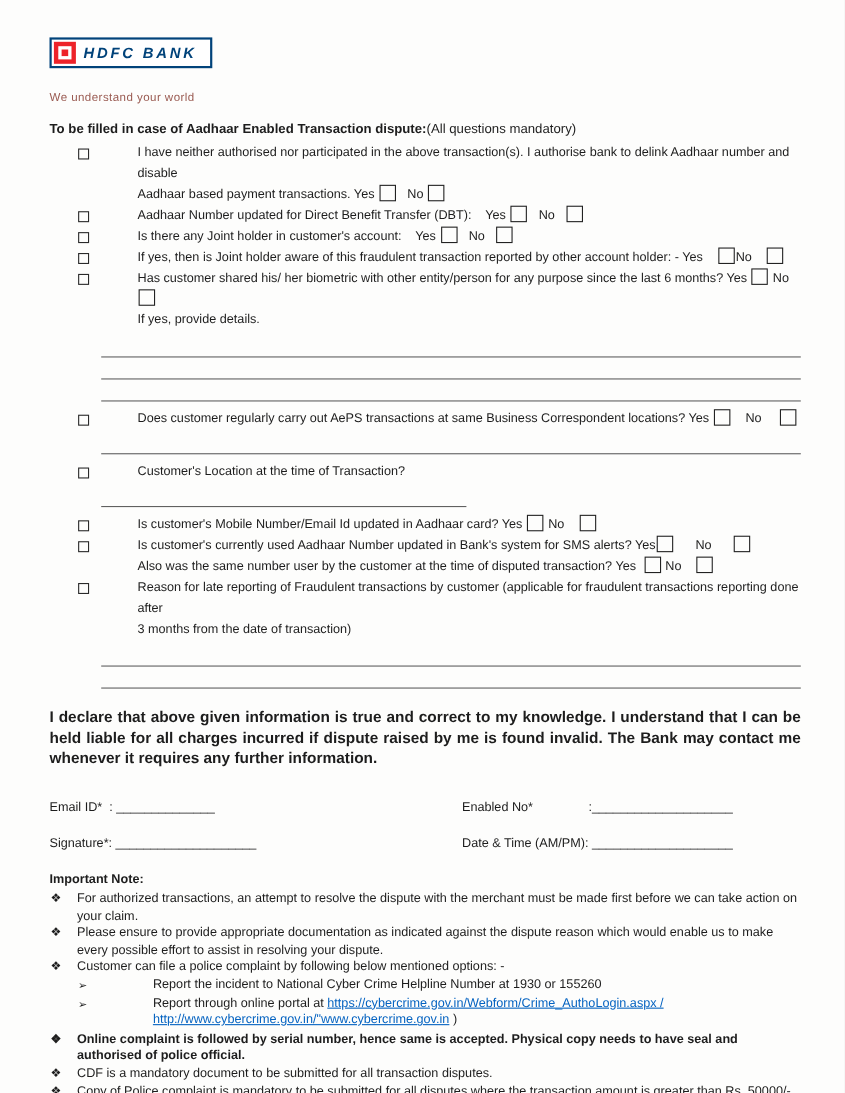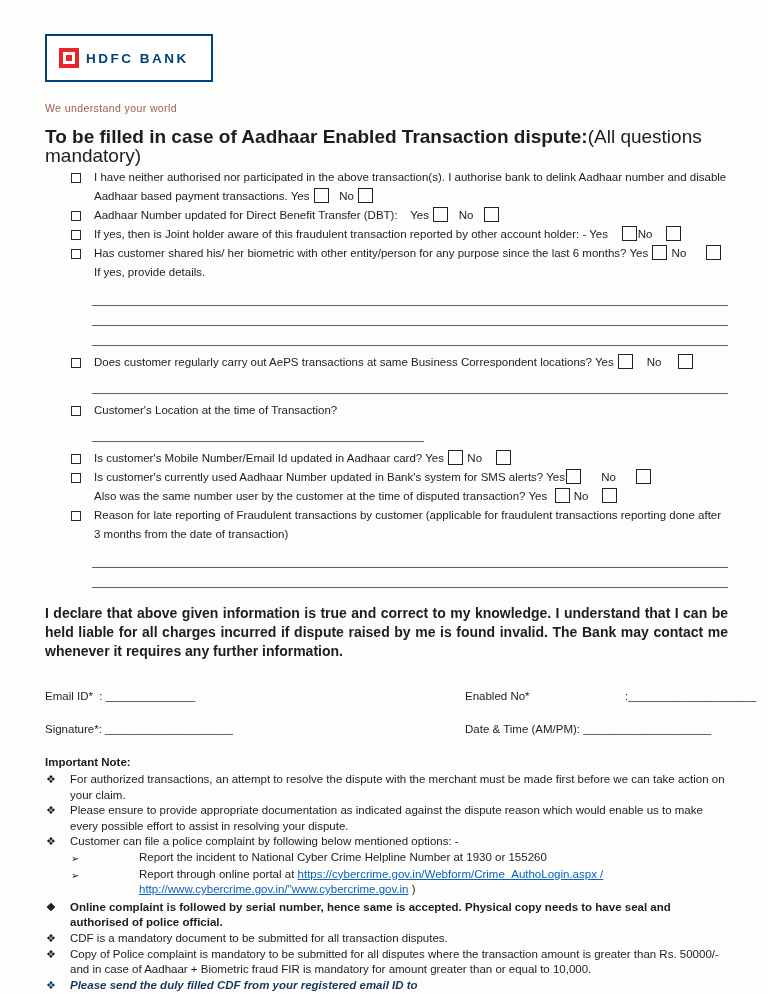--- a/index.html
+++ b/index.html
@@ -2,44 +2,44 @@
 <html style="--logo-red: #ed232a; --logo-navy: #01437a; --tagline: #9a5b52; --link-blue: #0563c1; --accent-navy: #17365d; --class-blue: #2f3c9f;"><head>
 <meta charset="utf-8">
 <style>
   html,body{margin:0;padding:0;background:#e8e8e8;}
   .page{
     position:relative;width:768px;height:994px;margin:0 auto;background:#fdfdfc;
     font-family:"Liberation Sans",sans-serif;color:#1d1d1d;
     padding:34px 40px 0 45px;box-sizing:border-box;overflow:hidden;
   }
   
-  .logo-row{display:inline-flex;align-items:center;border:2px solid var(--logo-navy,#01437a);background:#fff;padding:12px;}
+  .logo-row{display:inline-flex;align-items:center;border:2px solid var(--logo-navy,#01437a);background:#fff;padding:2px;font-style:italic;}
   .logo-mark{width:20px;height:20px;background:var(--logo-red,#ed232a);position:relative;flex:none;}
   .logo-mark::after{content:"";position:absolute;top:4px;left:4px;right:4px;bottom:4px;border:3px solid #fff;}
   .logo-brand{color:var(--logo-navy,#023b8f);font-weight:bold;font-size:13.5px;letter-spacing:2.5px;padding:0 10px 0 7px;}
   .logo-tagline{color:var(--tagline,#9a5b52);font-size:10.5px;margin-top:20px;letter-spacing:.4px;}
   
-  .title{margin-top:13px;font-size:19px;line-height:19px;}
+  .title{margin-top:13px;font-size:12px;line-height:19px;}
   .title b{font-weight:bold;}
   
   .checklist{margin-top:3px;font-size:11.5px;}
-  .item{display:flex;}
+  .item{display:flex;gap:31px;}
   .bullet{flex:none;width:8px;height:8px;border:1.4px solid #2a2a2a;margin:5px 13px 0 26px;}
   .itext{flex:1;min-width:0;}
   .line{line-height:19px;white-space:pre-wrap;}
   .flexline{display:flex;align-items:flex-end;}
   .cb{display:inline-block;width:13px;height:13px;border:1.5px solid #222;background:#fdfdfc;vertical-align:-3px;margin:0 1px;}
   .fill{flex:1;border-bottom:1.2px solid #555;margin:0 0 3px 1px;}
   .rules{margin-top:2px;}
   .rule{height:19px;border-bottom:1.2px solid #606060;margin-left:47px;}
   .rule.half{width:332px;}
   
   .declaration{margin:16px 0 0;font-size:14px;font-weight:bold;line-height:19px;text-align:justify;}
   
-  .fields-row{display:flex;font-size:11.5px;line-height:19px;white-space:pre-wrap;gap:45px;}
+  .fields-row{display:flex;font-size:11.5px;line-height:19px;white-space:pre-wrap;}
   .r1{margin-top:26px;}
   .r2{margin-top:14px;}
   .f-left{flex:none;width:375px;}
   .f-mid{flex:none;width:115px;}
   
   .note-heading{margin-top:14px;font-size:11.5px;font-weight:bold;line-height:19px;}
   .notes{font-size:11.5px;}
   .note{display:flex;line-height:15.6px;}
   .n-b{flex:none;width:24px;padding-left:1px;font-size:11px;}
   .n-t{flex:1;min-width:0;}
@@ -76,20 +76,26 @@
       </div>
       <div class="item">
         <span class="bullet"></span>
         <div class="itext">
           <div class="line">Aadhaar Number updated for Direct Benefit Transfer (DBT):    Yes <span class="cb"></span>   No   <span class="cb"></span></div>
         </div>
       </div>
       <div class="item">
         <span class="bullet"></span>
         <div class="itext">
+          <div class="line">Is there any Joint holder in customer's account:    Yes <span class="cb"></span>   No   <span class="cb"></span></div>
+        </div>
+      </div>
+      <div class="item">
+        <span class="bullet"></span>
+        <div class="itext">
           <div class="line">If yes, then is Joint holder aware of this fraudulent transaction reported by other account holder: - Yes    <span class="cb"></span>No    <span class="cb"></span></div>
         </div>
       </div>
       <div class="item">
         <span class="bullet"></span>
         <div class="itext">
           <div class="line">Has customer shared his/ her biometric with other entity/person for any purpose since the last 6 months? Yes <span class="cb"></span> No      <span class="cb"></span></div>
           <div class="line">If yes, provide details.</div>
         </div>
       </div>

